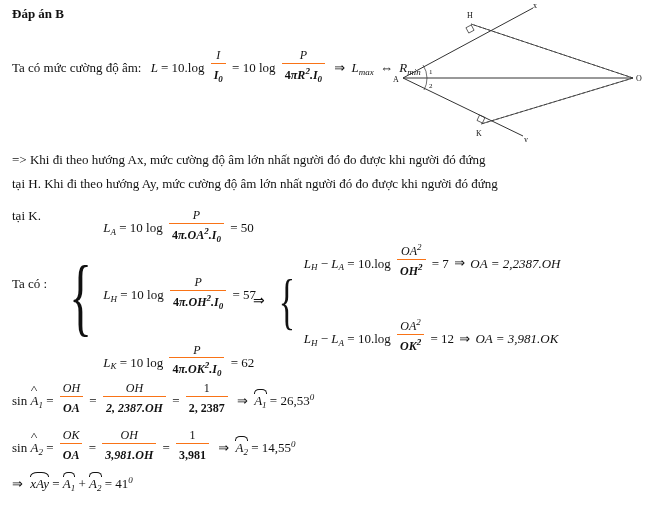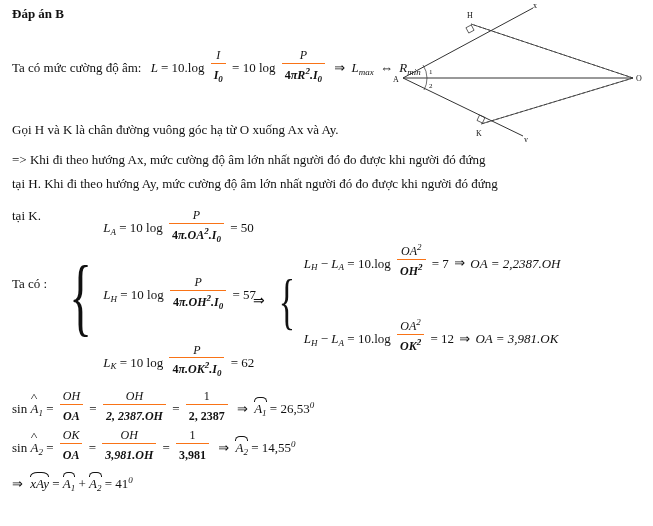--- a/index.html
+++ b/index.html
@@ -198,21 +198,20 @@
         <span class="num"><span>P</span></span>
         <span class="den"><span class="up">4</span><span>π</span><span>R</span><sup>2</sup><span>.I</span><sub>0</sub></span>
       </span>
       <span class="up" style="margin:0 3px;">⇒</span>
       <span>L</span><sub>max</sub>
       <span class="up" style="margin:0 3px;">⇔</span>
       <span>R</span><sub>min</sub>
     </span>
   </div>
 
-  <div class="line" style="left:12px; top:122px;">Gọi H và K là chân đường vuông góc hạ từ O xuống Ax và Ay.</div>
   <div class="line" style="left:12px; top:152px;">=&gt; Khi đi theo hướng Ax, mức cường độ âm lớn nhất người đó đo được khi người đó đứng</div>
   <div class="line" style="left:12px; top:176px;">tại H. Khi đi theo hướng Ay, mức cường độ âm lớn nhất người đó đo được khi người đó đứng</div>
   <div class="line" style="left:12px; top:208px;">tại K.</div>
 
   <div class="line" style="left:12px; top:276px;">Ta có :</div>
 
   <div class="system" style="left:60px; top:240px; height:112px;">
     <span class="brace">{</span>
     <div class="sys-rows">
       <div class="sys-row math">
@@ -272,21 +271,21 @@
           <span class="num"><span>OA</span><sup>2</sup></span>
           <span class="den"><span>OK</span><sup>2</sup></span>
         </span>
         <span class="up">= 12</span>
         <span class="up" style="margin:0 2px;">⇒</span>
         <span>OA = 3,981.OK</span>
       </div>
     </div>
   </div>
 
-  <div class="line math" style="left:12px; top:391px;">
+  <div class="line math" style="left:12px; top:383px;">
     <span class="up">sin</span>
     <span class="hat"><span>A</span></span><sub>1</sub>
     <span class="up">=</span>
     <span class="frac">
       <span class="num"><span>OH</span></span>
       <span class="den"><span>OA</span></span>
     </span>
     <span class="up">=</span>
     <span class="frac">
       <span class="num"><span>OH</span></span>

